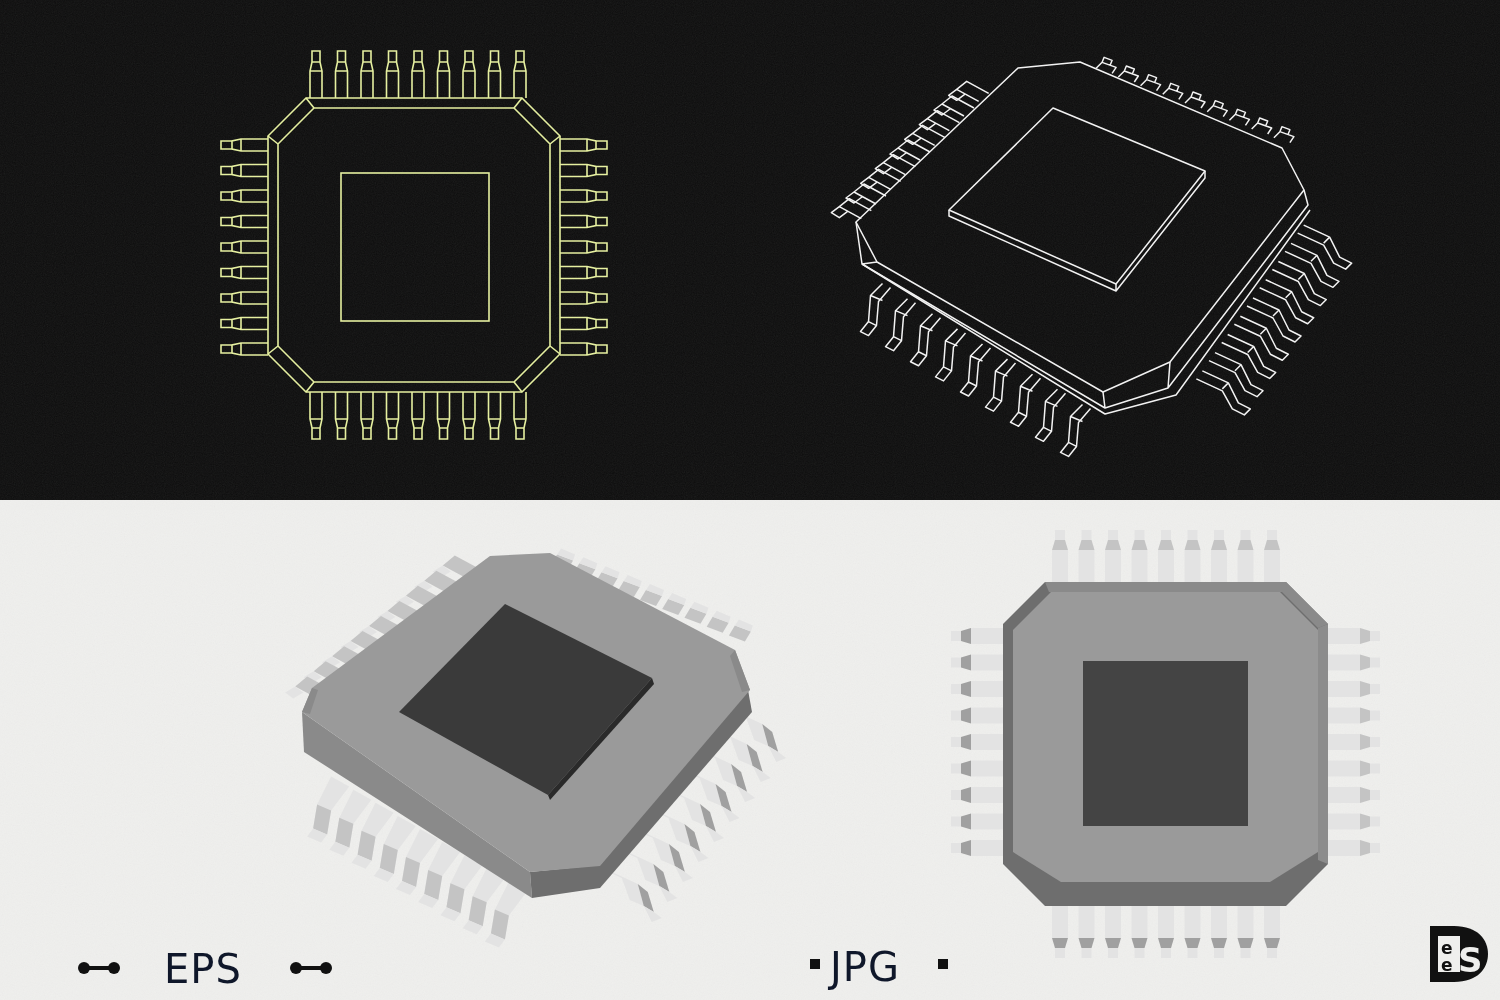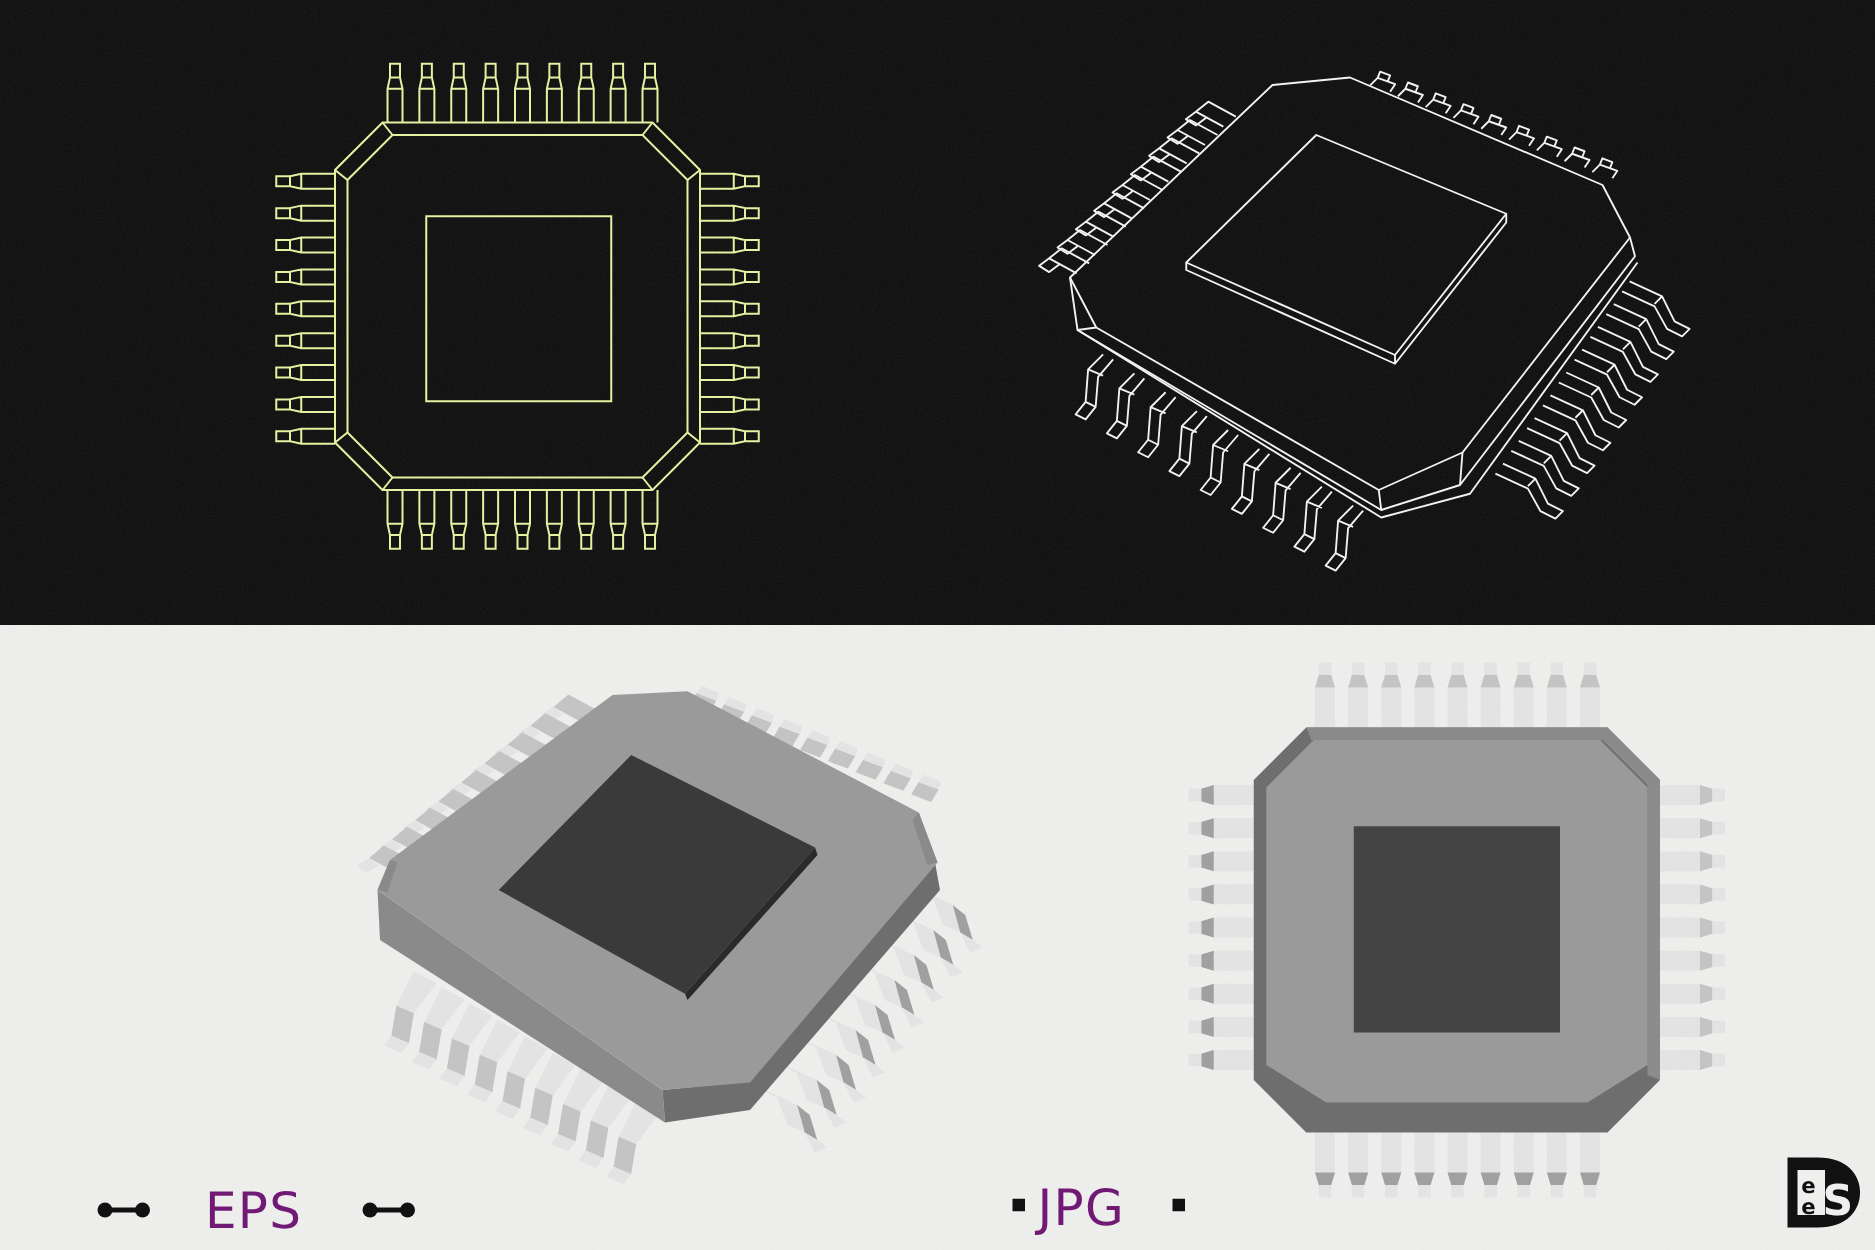--- a/index.html
+++ b/index.html
@@ -1,20 +1,20 @@
 <!DOCTYPE html>
 <html><head>
   <meta charset="utf-8">
   <style>
     html, body { margin: 0; padding: 0; }
     body { width: 1500px; height: 1000px; overflow: hidden; position: relative; font-family: "Liberation Sans", sans-serif; }
     .panel-top { position: absolute; left: 0; top: 0; width: 1500px; height: 500px; background: #0d0d0d; }
     .panel-bottom { position: absolute; left: 0; top: 500px; width: 1500px; height: 500px; background: #efefed; }
     svg.art { position: absolute; left: 0; top: 0; width: 1500px; height: 1000px; }
-    .label { position: absolute; font-family: "DejaVu Sans", sans-serif; font-size: 40px; color: #701a75; letter-spacing: 1px; line-height: 1; }
+    .label { position: absolute; font-family: "DejaVu Sans", sans-serif; font-size: 40px; color: #0f172a; letter-spacing: 1px; line-height: 1; }
     .lbl-eps { left: 164px; top: 949px; }
     .lbl-jpg { left: 830px; top: 947px; }
     .dumbbell { position: absolute; height: 4px; background: #111; width: 34px; }
     .dumbbell::before, .dumbbell::after { content: ""; position: absolute; top: -4px; width: 12px; height: 12px; border-radius: 50%; background: #111; }
     .dumbbell::before { left: -4px; } .dumbbell::after { right: -4px; }
     .db-1 { left: 82px; top: 966px; }
     .db-2 { left: 294px; top: 966px; }
     .sq { position: absolute; width: 10px; height: 10px; background: #111; }
     .sq-1 { left: 810px; top: 959px; }
     .sq-2 { left: 938px; top: 959px; }

